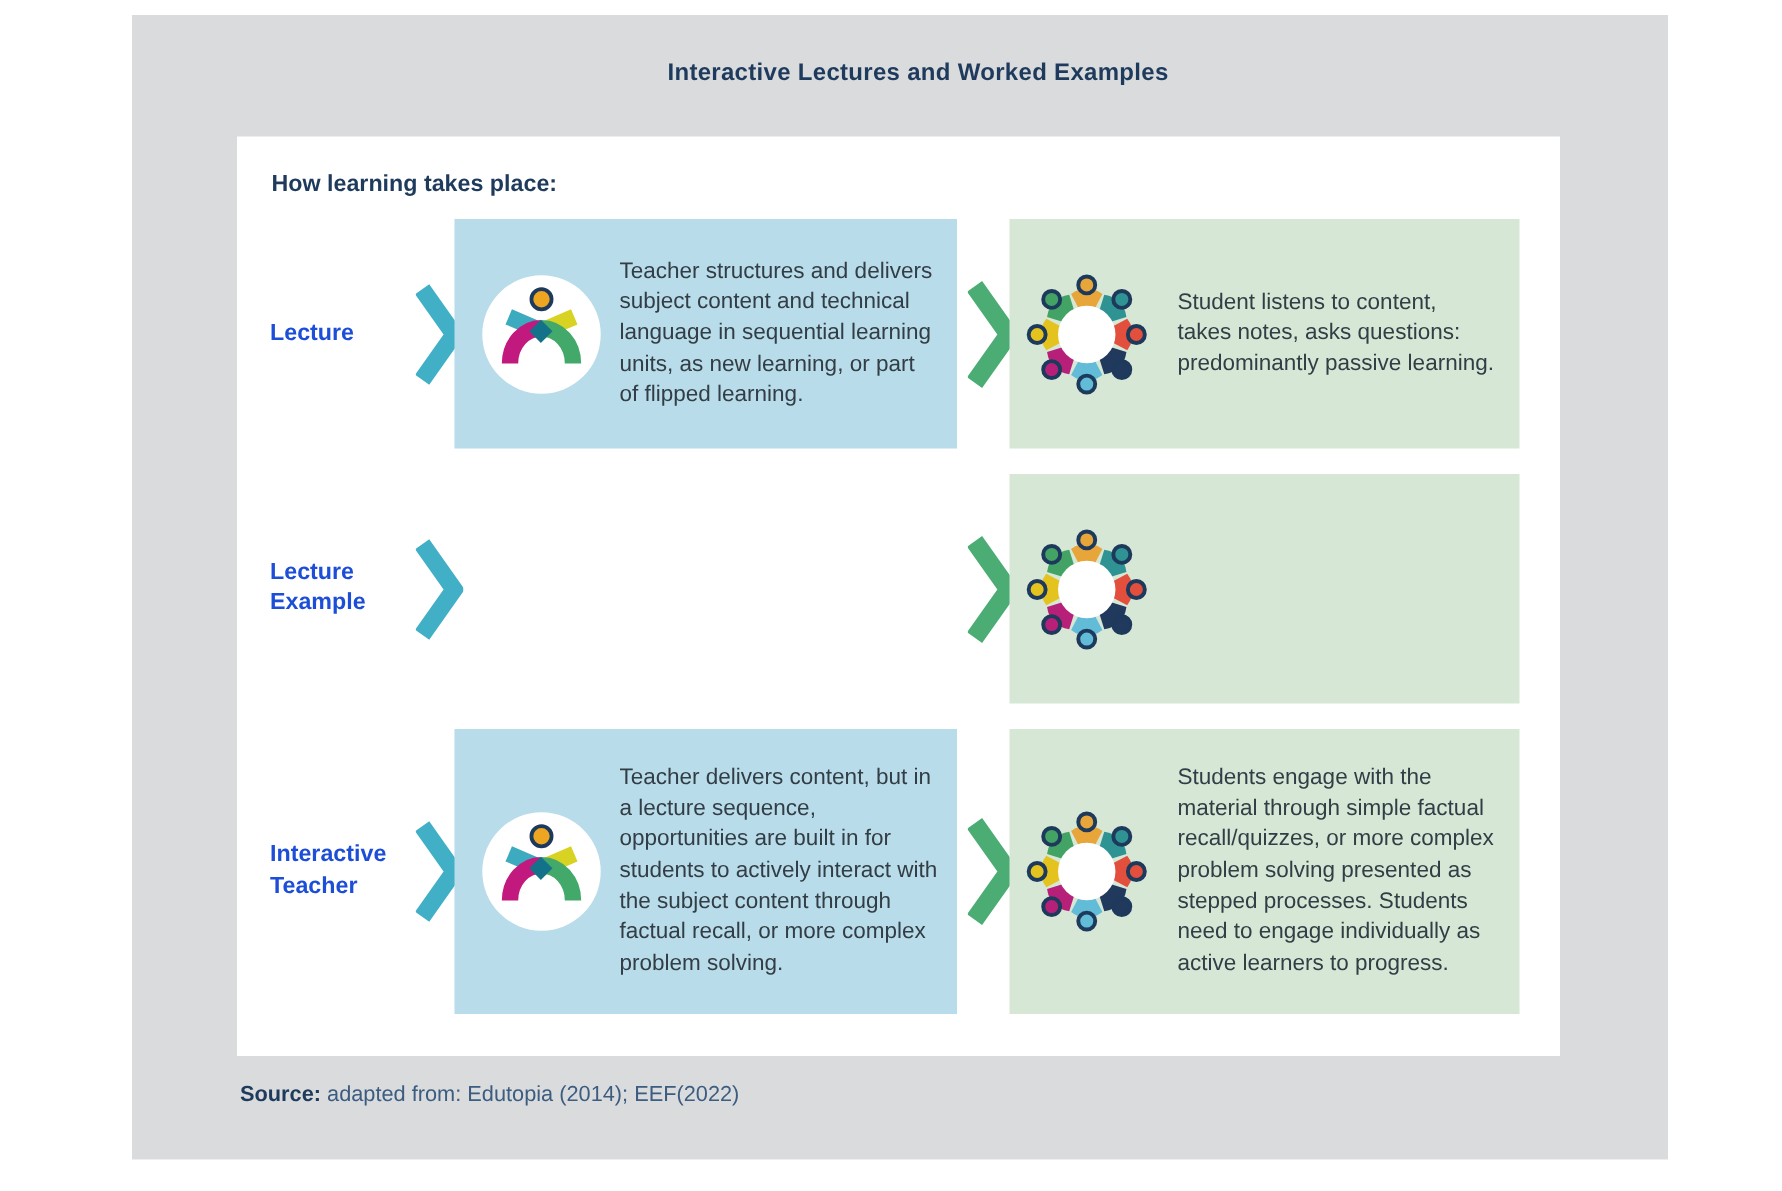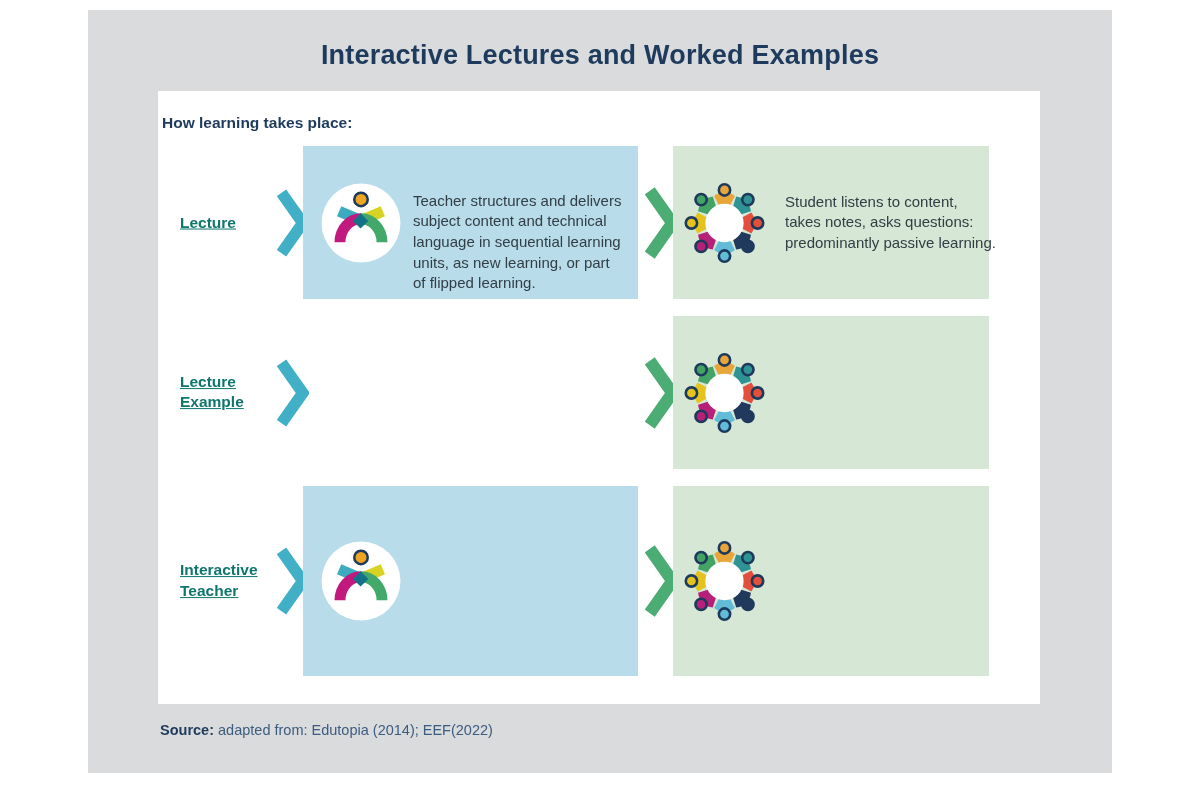--- a/index.html
+++ b/index.html
@@ -1,38 +1,38 @@
 <!DOCTYPE html>
 <html><head>
 <meta charset="utf-8">
 <style>
   html,body{margin:0;padding:0;background:#ffffff;}
   .canvas{position:relative;width:1188px;height:794px;background:#ffffff;overflow:hidden;
           font-family:"Liberation Sans",sans-serif;}
   .gray-panel{position:absolute;left:88px;top:10px;width:1024px;height:763px;background:#dadbdd;}
-  .title{position:absolute;left:0;top:30px;width:100%;margin:0;text-align:center;
-         font-size:27px;font-weight:700;color:#1e3a5c;letter-spacing:.2px;}
+  .title{position:absolute;left:12px;top:30px;width:100%;margin:0;text-align:center;
+         font-size:16px;font-weight:700;color:#1e3a5c;letter-spacing:.2px;}
   .white-panel{position:absolute;left:70px;top:81px;width:882px;height:613px;background:#ffffff;}
-  .subtitle{position:absolute;left:4px;top:23px;font-size:15.5px;font-weight:700;color:#1e3a5c;}
+  .subtitle{position:absolute;left:23px;top:23px;font-size:15.5px;font-weight:700;color:#1e3a5c;}
   .row{position:absolute;left:0;width:100%;}
   .row1{top:55px;height:153px;}
   .row2{top:225px;height:153px;}
   .row3{top:395px;height:190px;}
   .row-label{position:absolute;left:22px;top:50%;transform:translateY(-50%);width:100px;
-             font-size:15.5px;font-weight:700;color:#0f766e;line-height:1.35;text-decoration:underline;}
+             font-size:15.5px;font-weight:700;color:#1d4ed8;line-height:1.35;}
   .chevron{position:absolute;top:50%;transform:translateY(-50%);}
   .chevron.teal{left:119px;width:32px;height:72px;color:#41b0c7;}
   .chevron.green{left:487px;width:34px;height:78px;color:#4bad73;}
   .teacher-box{position:absolute;left:145px;top:0;width:335px;height:100%;background:#b8dce9;}
-  .student-box{position:absolute;left:515px;top:0;width:316px;height:100%;background:#d6e7d5;}
+  .student-box{position:absolute;left:515px;top:0;width:340px;height:100%;background:#d6e7d5;}
   .teacher-icon{position:absolute;left:16px;top:50%;transform:translateY(-50%);width:84px;height:84px;}
   .students-icon{position:absolute;left:8px;top:50%;transform:translateY(-50%);width:87px;height:87px;}
   .box-text{position:absolute;top:50%;transform:translateY(-50%);
             font-size:15px;line-height:1.38;color:#323d45;}
-  .teacher-box .box-text{left:110px;width:212px;margin-top:20px;}
+  .teacher-box .box-text{left:110px;width:212px;}
   .student-box .box-text{left:112px;width:212px;}
   .source{position:absolute;left:72px;top:712px;font-size:14.5px;color:#3c5c80;}
   .source-label{font-weight:700;color:#1e3a5c;margin-top:36px;}
   .defs{position:absolute;width:0;height:0;overflow:hidden;}
 </style>
 </head>
 <body>
 
 <svg class="defs" aria-hidden="true">
   <defs>
@@ -134,27 +134,29 @@
 
       <div class="row row3">
         <div class="row-label">Interactive Teacher</div>
         <svg class="chevron teal">
             <use href="#sym-chevron"></use>
           </svg>
         <div class="teacher-box">
           <svg class="teacher-icon">
               <use href="#sym-teacher"></use>
             </svg>
+          <div class="box-text">Teacher delivers content, but in a lecture sequence, opportunities are built in for students to actively interact with the subject content through factual recall, or more complex problem solving.</div>
         </div>
         <svg class="chevron green">
             <use href="#sym-chevron"></use>
           </svg>
         <div class="student-box">
           <svg class="students-icon">
               <use href="#sym-students"></use>
             </svg>
+          <div class="box-text">Students engage with the material through simple factual recall/quizzes, or more complex problem solving presented as stepped processes. Students need to engage individually as active learners to progress.</div>
         </div>
       </div>
     </div>
 
     <div class="source"><span class="source-label">Source:</span><span> adapted from: Edutopia (2014); EEF(2022)</span></div>
   </div>
 </div>
 
 </body></html>

